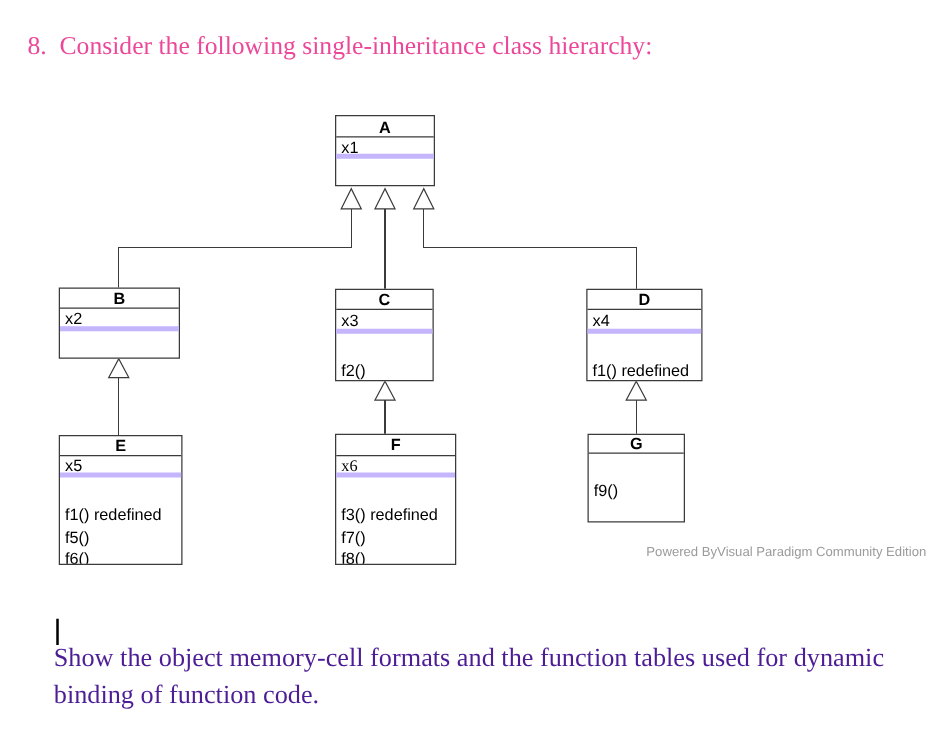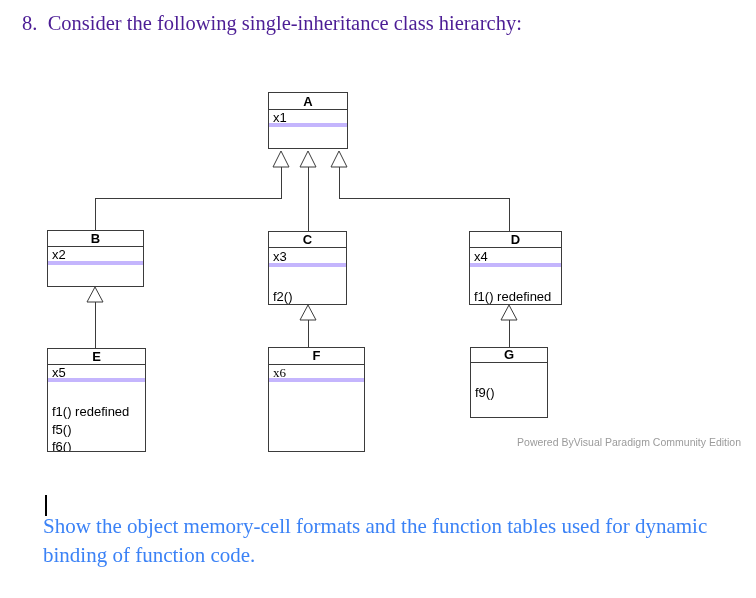--- a/index.html
+++ b/index.html
@@ -8,35 +8,35 @@
     width: 756px;
     height: 598px;
     background: #ffffff;
     overflow: hidden;
     font-family: "Liberation Sans", sans-serif;
     color: #000;
   }
   .heading {
     position: absolute;
     left: 22px;
-    top: 12px;
+    top: 26px;
     font-family: "Liberation Serif", serif;
     font-size: 20.5px;
-    color: #4c1d95;
+    color: #ec4899;
     white-space: pre-wrap;
   }
   .body-text {
     position: absolute;
     left: 43px;
     top: 512px;
     width: 700px;
     font-family: "Liberation Serif", serif;
     font-size: 21px;
     line-height: 29px;
-    color: #3b82f6;
+    color: #4c1d95;
     white-space: pre-line;
   }
   .caret {
     position: absolute;
     left: 45px;
     top: 495px;
     width: 2px;
     height: 21px;
     background: #000;
   }
@@ -156,20 +156,23 @@
       <div class="cb-title" style="height:16px; line-height:15px;">E</div>
       <div class="cb-attrs" style="height:17px; line-height:15px;">x5</div>
       <div class="cb-methods">f1() redefined
 f5()
 f6()</div>
     </div>
 
     <div class="class-box" style="left:268px; top:347px; width:97px; height:105px;">
       <div class="cb-title" style="height:17px; line-height:16px;">F</div>
       <div class="cb-attrs" style="height:17px; line-height:15px;font-family:Liberation Serif, serif;">x6</div>
+      <div class="cb-methods">f3() redefined
+f7()
+f8()</div>
     </div>
 
     <div class="class-box" style="left:470px; top:347px; width:78px; height:71px;">
       <div class="cb-title" style="height:15px; line-height:14px;">G</div>
       <div class="cb-methods">f9()</div>
     </div>
 
     <div class="watermark">Powered ByVisual Paradigm Community Edition</div>
   </div>
 

